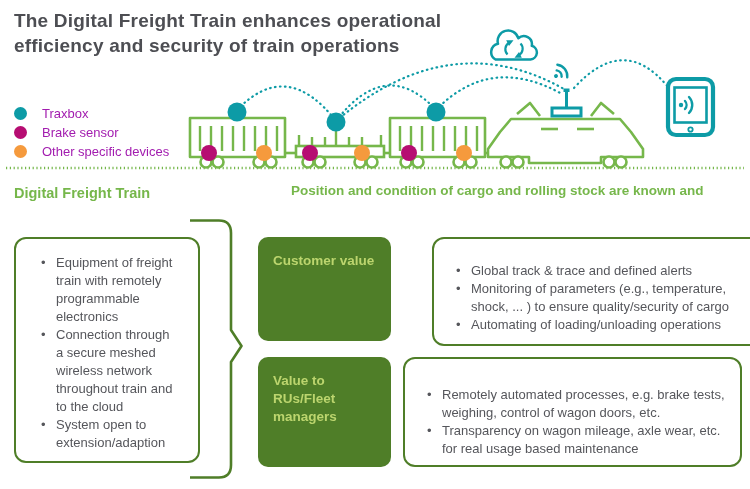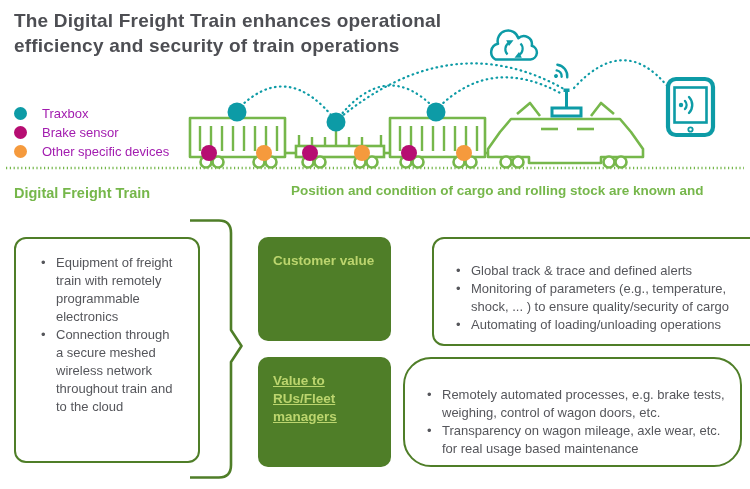--- a/index.html
+++ b/index.html
@@ -15,27 +15,27 @@
   .legend-dot{width:13px;height:13px;border-radius:50%;margin-right:15px;flex:0 0 auto;}
   .legend-label{font-size:13px;color:#a21caf;}
 
   .sec-header{font-weight:bold;color:#76b74b;}
   .left-header{left:14px;top:185px;font-size:14.5px;}
   .right-header{left:258px;top:182px;font-size:13.5px;line-height:17px;width:486px;margin-left:33px;}
 
   .outline-box{border:2.5px solid #4f7e28;border-radius:12px;background:#fff;box-sizing:border-box;}
   .left-box{left:14px;top:237px;width:186px;height:226px;padding:15px 22px 0 25px;}
   .rbox1{left:403px;top:237px;width:339px;height:109px;padding:23px 14px 0 22px;margin-left:29px;}
-  .rbox2{left:403px;top:357px;width:339px;height:110px;padding:27px 14px 0 22px;border-radius:28px;}
+  .rbox2{left:403px;top:357px;width:339px;height:110px;padding:27px 14px 0 22px;}
 
   .fill-box{background:#4f7e28;border-radius:10px;box-sizing:border-box;
             padding:15px 12px 0 15px;font-size:13.5px;font-weight:bold;
             line-height:18px;color:#bcd56e;}
   .gbox1{left:258px;top:237px;width:133px;height:104px;}
-  .gbox2{left:258px;top:357px;width:133px;height:110px;text-decoration:underline;}
+  .gbox2{left:258px;top:357px;width:133px;height:110px;}
 
   ul.bullets{margin:0;padding:0;list-style:none;font-size:13px;line-height:18px;color:#55565b;}
   ul.bullets li{position:relative;padding-left:15px;}
   ul.bullets li::before{content:"\2022";position:absolute;left:0;top:0;color:#55565b;}
 </style>
 </head>
 <body>
 
 <div class="page">
 
@@ -193,20 +193,21 @@
   <div class="abs sec-header left-header">Digital Freight Train</div>
 
   <div class="abs sec-header right-header">
     <div>Position and condition of cargo and rolling stock are known and</div>
   </div>
 
   <div class="abs outline-box left-box">
     <ul class="bullets">
       <li>Equipment of freight train with remotely programmable electronics</li>
       <li>Connection through a secure meshed wireless network throughout train and to the cloud</li>
+      <li>System open to extension/adaption</li>
     </ul>
   </div>
 
   <div class="abs fill-box gbox1">Customer value</div>
   <div class="abs fill-box gbox2">Value to RUs/Fleet managers</div>
 
   <div class="abs outline-box rbox1">
     <ul class="bullets">
       <li>Global track &amp; trace and defined alerts</li>
       <li>Monitoring of parameters (e.g., temperature, shock, ... ) to ensure quality/security of cargo</li>

